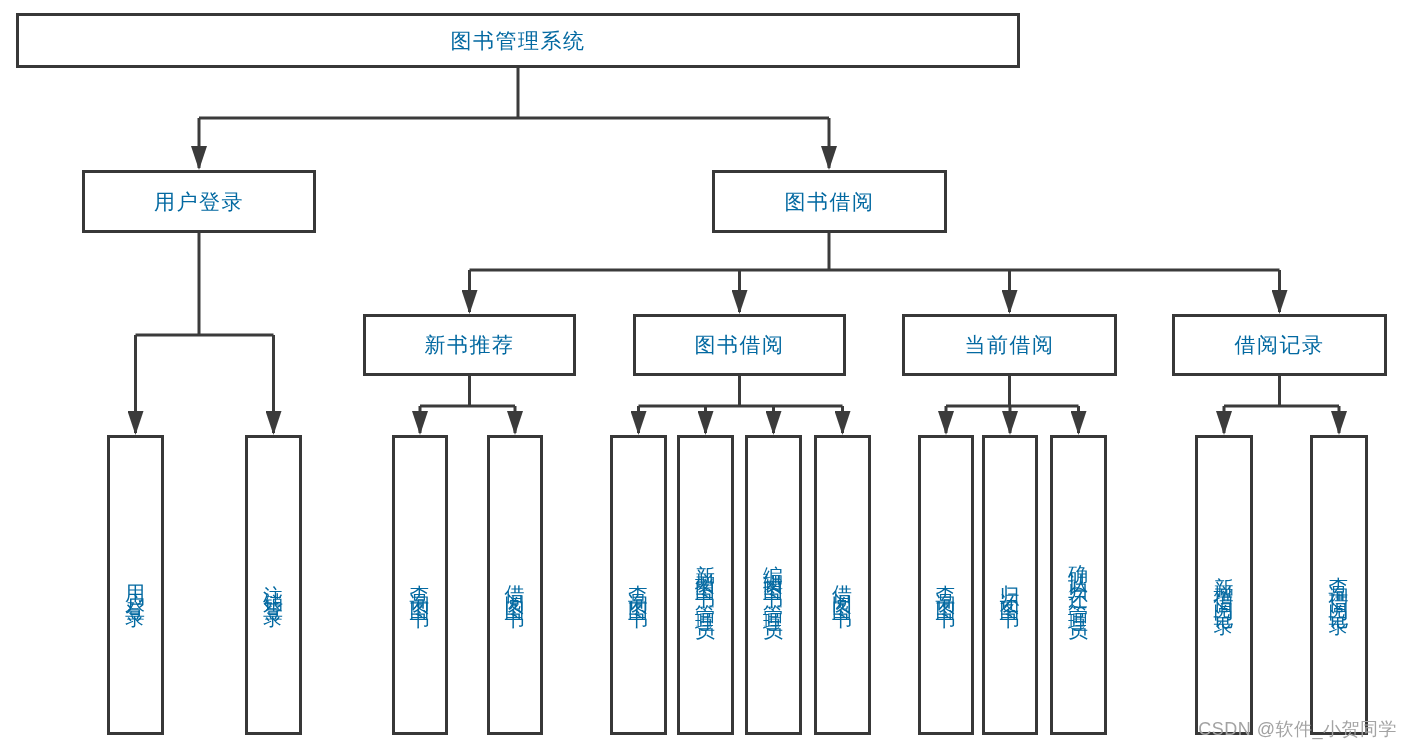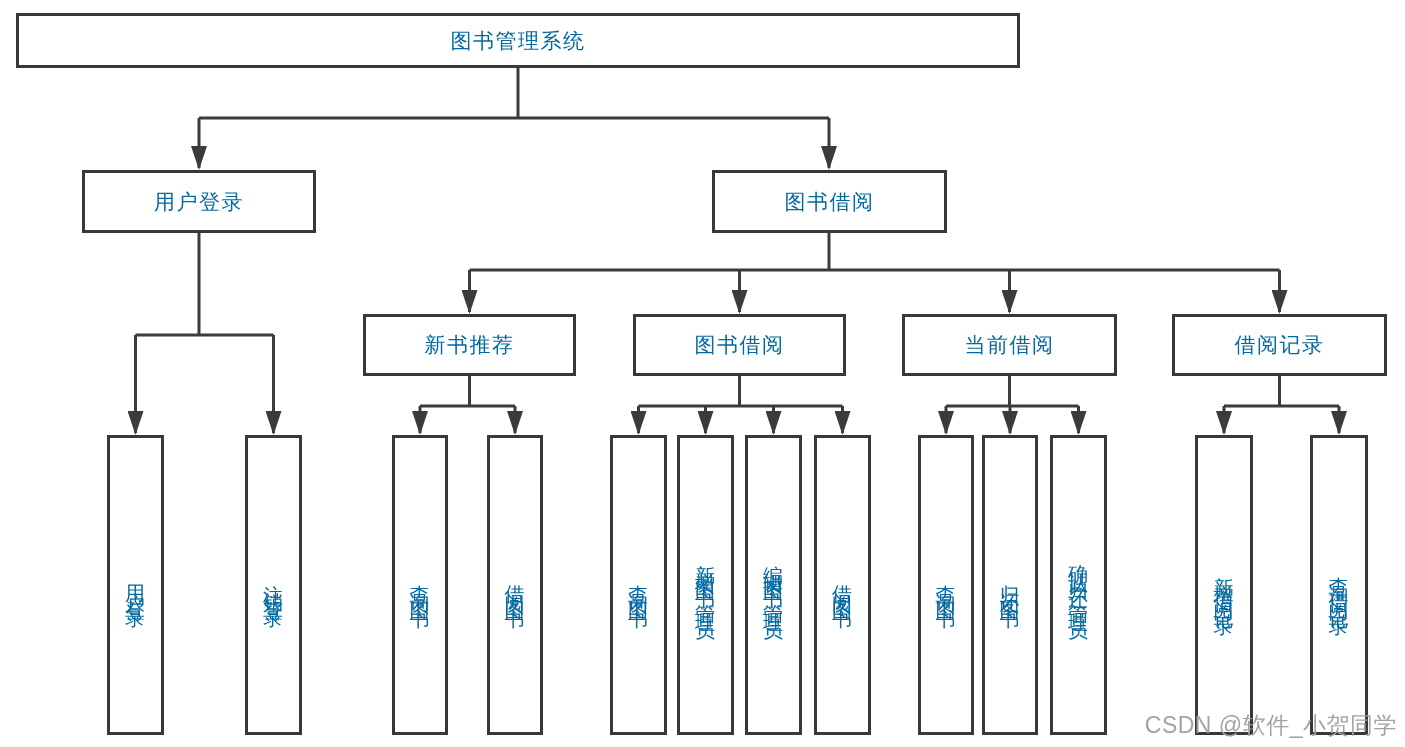--- a/index.html
+++ b/index.html
@@ -48,21 +48,21 @@
   .v-label {
     font-size: 20px;
     letter-spacing: 8px;
     line-height: 1;
     white-space: nowrap;
   }
   .watermark {
     position: absolute;
     right: 8px;
     bottom: 6px;
-    font-size: 23px;
+    font-size: 18px;
     color: #a3a3a3;
     z-index: 3;
     letter-spacing: 0.5px;
     white-space: nowrap;
   }
 </style>
 </head>
 <body>
 
 <div id="canvas">

